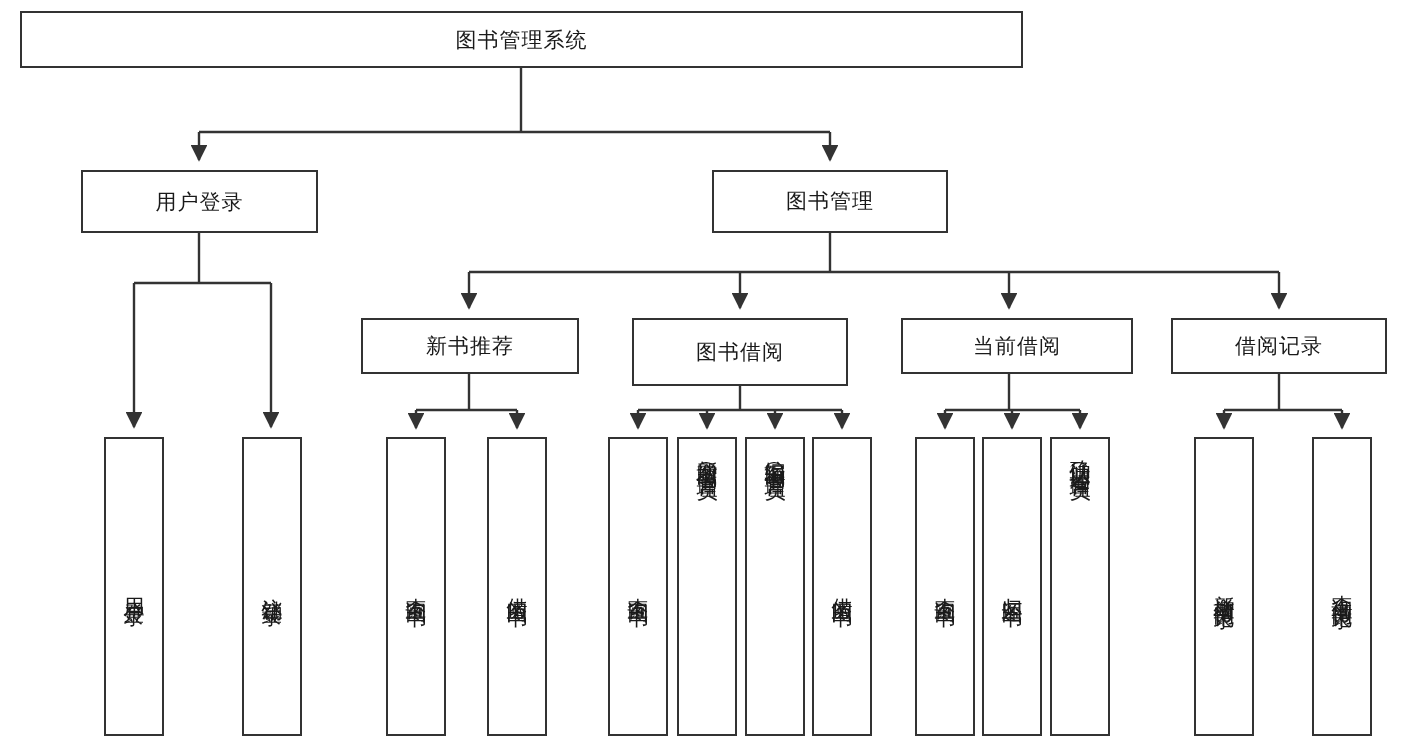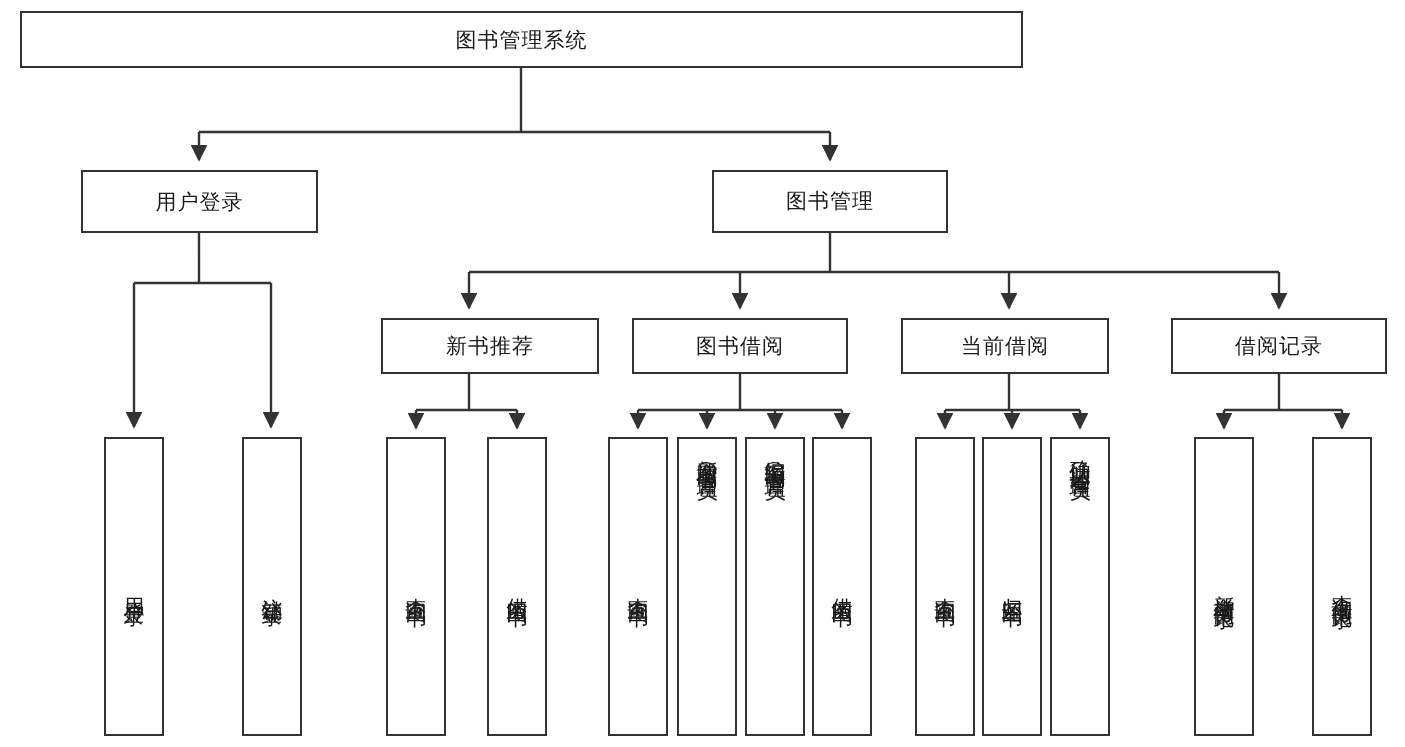--- a/index.html
+++ b/index.html
@@ -129,27 +129,27 @@
     <span class="lbl">图书管理系统</span>
   </div>
 
   <div class="node h" style="left: 81px; top: 170px; width: 237px; height: 63px; border-color: rgb(51, 51, 51); background: rgb(255, 255, 255); color: rgb(26, 26, 26);">
     <span class="lbl">用户登录</span>
   </div>
   <div class="node h" style="left: 712px; top: 170px; width: 236px; height: 63px; border-color: rgb(51, 51, 51); background: rgb(255, 255, 255); color: rgb(26, 26, 26); font-family: Liberation Serif, serif;">
     <span class="lbl">图书管理</span>
   </div>
 
-  <div class="node h" style="left: 381px; top: 318px; width: 218px; height: 56px; border-color: rgb(51, 51, 51); background: rgb(255, 255, 255); color: rgb(26, 26, 26);">
+  <div class="node h" style="left: 361px; top: 318px; width: 218px; height: 56px; border-color: rgb(51, 51, 51); background: rgb(255, 255, 255); color: rgb(26, 26, 26);">
     <span class="lbl">新书推荐</span>
   </div>
-  <div class="node h" style="left: 632px; top: 318px; width: 216px; height: 56px; border-color: rgb(51, 51, 51); background: rgb(255, 255, 255); color: rgb(26, 26, 26);">
+  <div class="node h" style="left: 632px; top: 318px; width: 216px; height: 68px; border-color: rgb(51, 51, 51); background: rgb(255, 255, 255); color: rgb(26, 26, 26);">
     <span class="lbl">图书借阅</span>
   </div>
-  <div class="node h" style="left: 901px; top: 318px; width: 208px; height: 56px; border-color: rgb(51, 51, 51); background: rgb(255, 255, 255); color: rgb(26, 26, 26);">
+  <div class="node h" style="left: 901px; top: 318px; width: 232px; height: 56px; border-color: rgb(51, 51, 51); background: rgb(255, 255, 255); color: rgb(26, 26, 26);">
     <span class="lbl">当前借阅</span>
   </div>
   <div class="node h" style="left: 1171px; top: 318px; width: 216px; height: 56px; border-color: rgb(51, 51, 51); background: rgb(255, 255, 255); color: rgb(26, 26, 26); align-items: center;">
     <span class="lbl">借阅记录</span>
   </div>
 
   <div class="node v centered" style="left: 104px; top: 437px; width: 60px; height: 299px; border-color: rgb(51, 51, 51); background: rgb(255, 255, 255); color: rgb(26, 26, 26);">
     <span class="lbl">用户登录</span>
   </div>
   <div class="node v centered" style="left: 242px; top: 437px; width: 60px; height: 299px; border-color: rgb(51, 51, 51); background: rgb(255, 255, 255); color: rgb(26, 26, 26);">

